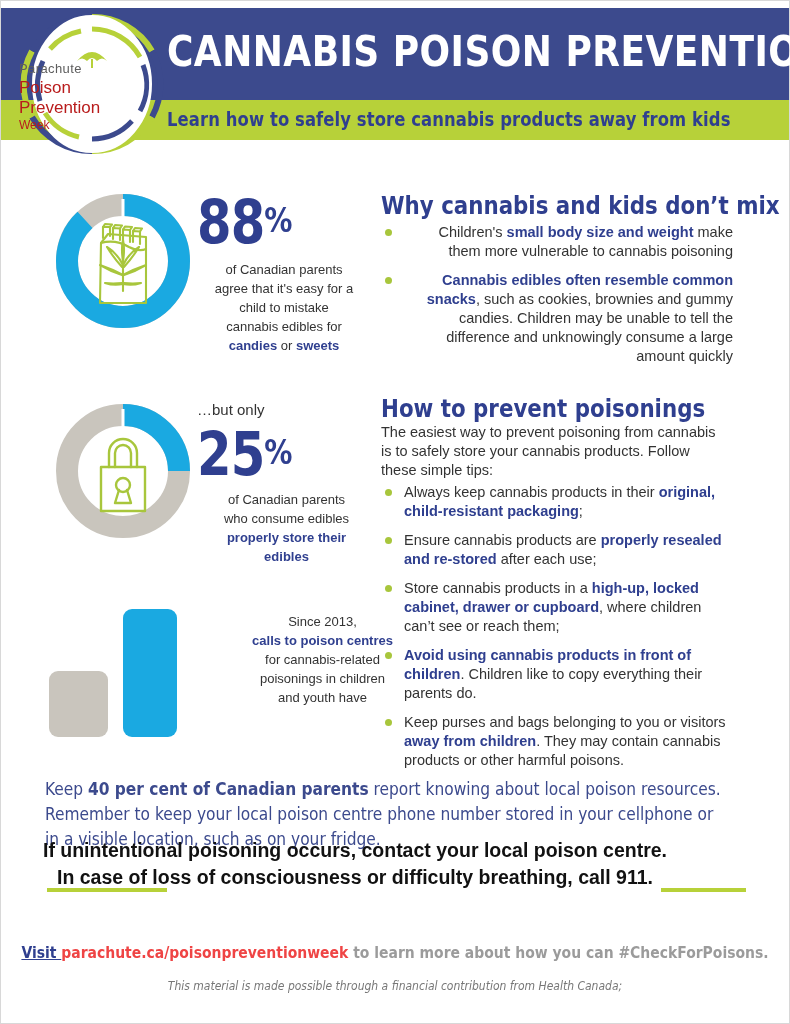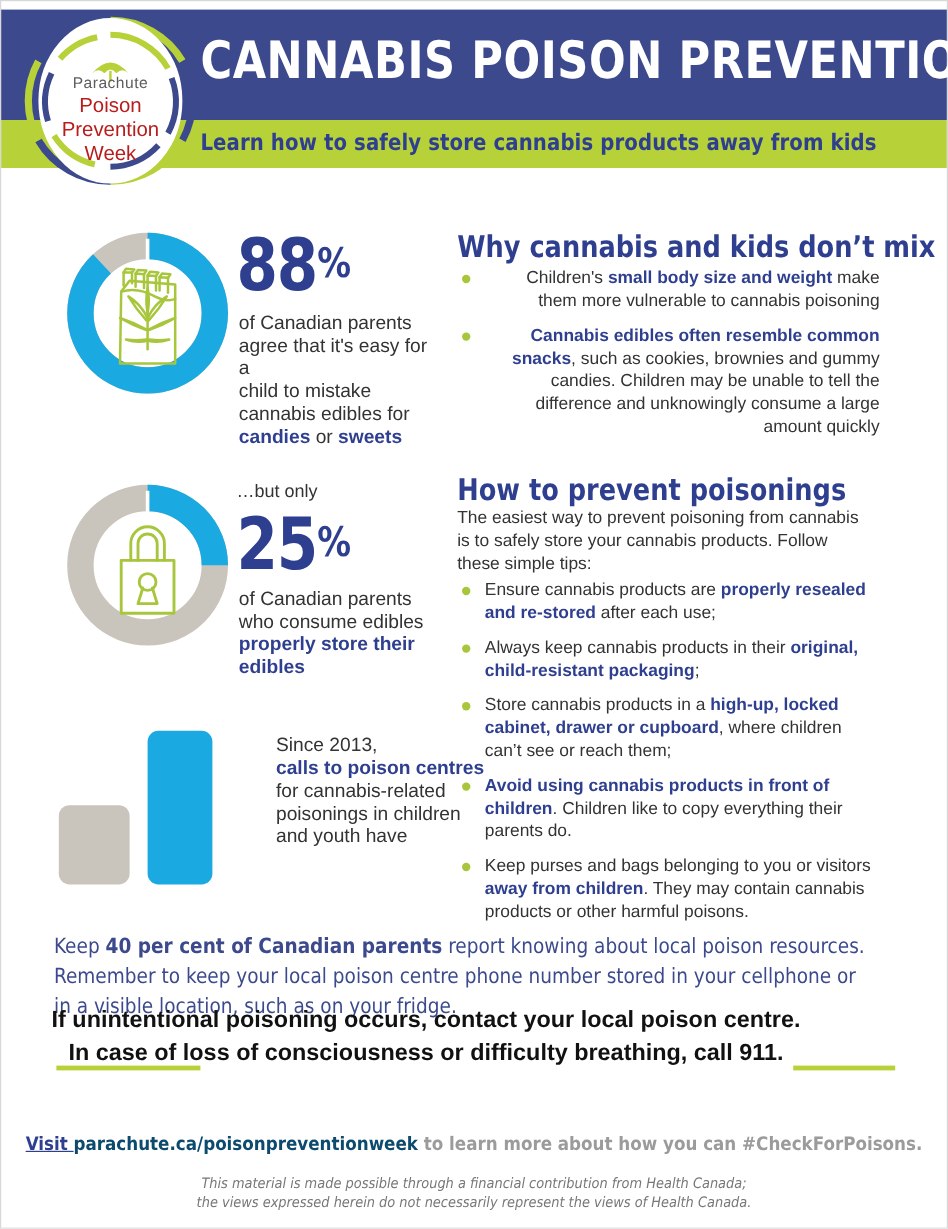--- a/index.html
+++ b/index.html
@@ -53,36 +53,35 @@
   }
 
   
   .logo {
     position: absolute; left: 18px; top: 12px;
     width: 146px; height: 142px;
   }
   .logo svg { display: block; }
   .logo-text {
     position: absolute; left: 0; top: 0; width: 146px; height: 142px;
-    text-align: center;
     pointer-events: none;
   }
   .logo-parachute {
     position: absolute; top: 48px; left: 0; width: 146px;
     font-family: "Liberation Sans", sans-serif;
     font-size: 13px; color: #5d5d5d; letter-spacing: 0.4px;
   }
   .logo-l1, .logo-l2, .logo-l3 {
     position: absolute; left: 0; width: 146px;
     font-family: "Liberation Sans", sans-serif;
     font-weight: normal; color: #b91c1c;
   }
   .logo-l1 { top: 65px; font-size: 17px; }
   .logo-l2 { top: 85px; font-size: 17px; }
-  .logo-l3 { top: 105px; font-size: 17px; }
+  .logo-l3 { top: 105px; font-size: 12px; }
 
   
   .donut { position: absolute; }
   .stat-pct {
     position: absolute;
     color: #2f3f8f;
     font-family: "Liberation Sans Narrow", "DejaVu Sans Condensed", "Liberation Sans", sans-serif;
     font-weight: bold;
     font-size: 60px;
     line-height: 58px;
@@ -93,22 +92,23 @@
   .stat-pct .sup {
     font-size: 34px;
     vertical-align: top;
     position: relative;
     top: -2px;
   }
   .stat-body {
     position: absolute;
     color: #333333;
     font-family: "Liberation Sans", sans-serif;
-    font-size: 16px;
+    font-size: 13px;
     line-height: 19px;
+    text-align: center;
   }
   .stat-body b { color: #2f3f8f; }
   .stat-pre {
     position: absolute;
     color: #333333;
     font-family: "Liberation Sans", sans-serif;
     font-size: 15px;
   }
 
   
@@ -188,21 +188,21 @@
 
   .visit {
     position: absolute; left: 0; top: 943px; width: 788px;
     text-align: center;
     font-family: "Liberation Sans Narrow", "DejaVu Sans Condensed", "Liberation Sans", sans-serif;
     font-weight: bold;
     font-size: 15.5px;
     color: #9b9b9b;
   }
   .visit .lead { color: #2f3f8f; text-decoration: underline; }
-  .visit .url  { color: #0c4a6e; }
+  .visit .url  { color: #ef4444; }
 
   .disclaimer {
     position: absolute; left: 0; top: 977px; width: 788px;
     text-align: center;
     font-family: "Liberation Sans Narrow", "DejaVu Sans Condensed", "Liberation Sans", sans-serif;
     font-style: italic;
     font-size: 12px;
     line-height: 16px;
     color: #777777;
   }
@@ -323,22 +323,22 @@
   <div class="stat-body" style="left:198px; top:489px; width:175px;">
     <span>of Canadian parents</span><br>
     <span>who consume edibles</span><br>
     <b>properly store their</b><br>
     <b>edibles</b>
   </div>
 
   <div class="sec-head" style="left:380px; top:393px;">How to prevent poisonings</div>
   <div class="sec-intro" style="left:380px; top:422px; width:345px;">The easiest way to prevent poisoning from cannabis is to safely store your cannabis products. Follow these simple tips:</div>
   <ul class="bullets" style="left:380px; top:482px; width:345px;">
+    <li><span><span>Always keep cannabis products in their </span><b>original, child-resistant packaging</b><span>;</span></span></li>
     <li><span><span>Ensure cannabis products are </span><b>properly resealed and re-stored</b><span> after each use;</span></span></li>
-    <li><span><span>Always keep cannabis products in their </span><b>original, child-resistant packaging</b><span>;</span></span></li>
     <li><span><span>Store cannabis products in a </span><b>high-up, locked cabinet, drawer or cupboard</b><span>, where children can’t see or reach them;</span></span></li>
     <li><span><b>Avoid using cannabis products in front of children</b><span>. Children like to copy everything their parents do.</span></span></li>
     <li><span><span>Keep purses and bags belonging to you or visitors </span><b>away from children</b><span>. They may contain cannabis products or other harmful poisons.</span></span></li>
   </ul>
 
   <div>
     <div class="bar" style="left:48px; top:670px; width:59px; height:66px; background:#c9c5bd;"></div>
     <div class="bar" style="left:122px; top:608px; width:54px; height:128px; background:#1aa9e1;"></div>
   </div>
   <div class="stat-body" style="left:198px; top:611px; width:185px;margin-left:31px;">
@@ -359,16 +359,15 @@
     <div>If unintentional poisoning occurs, contact your local poison centre.</div>
     <div>In case of loss of consciousness or difficulty breathing, call 911.</div>
   </div>
 
   <div class="visit">
     <span class="lead">Visit </span><span class="url">parachute.ca/poisonpreventionweek</span><span> to learn more about how you can #CheckForPoisons.</span>
   </div>
 
   <div class="disclaimer">
     <div>This material is made possible through a financial contribution from Health Canada;</div>
-    <div>the views expressed herein do not necessarily represent the views of Health Canada.</div>
   </div>
 
 </div>
 
 </body></html>

